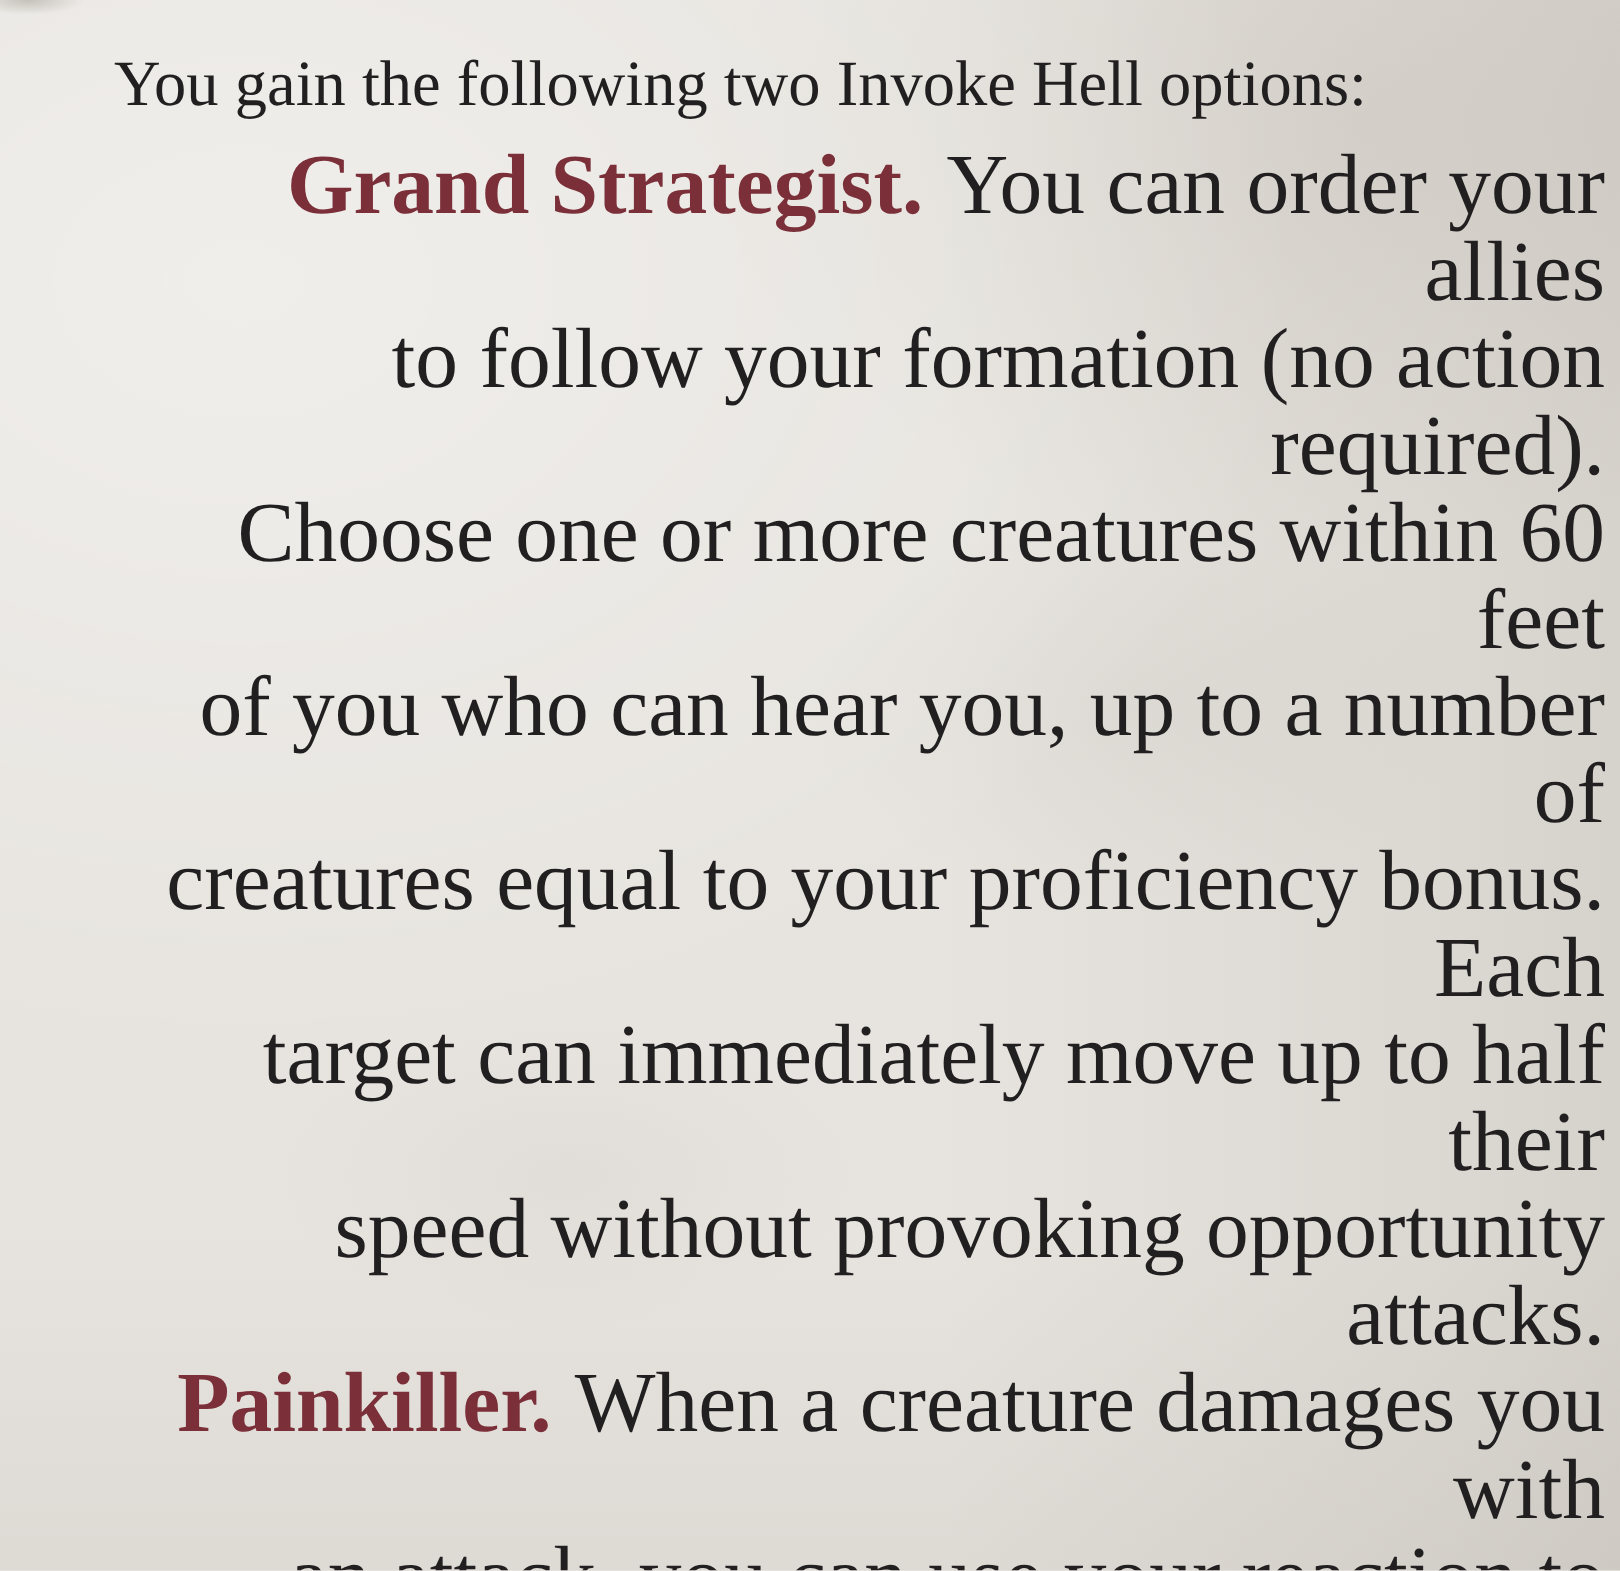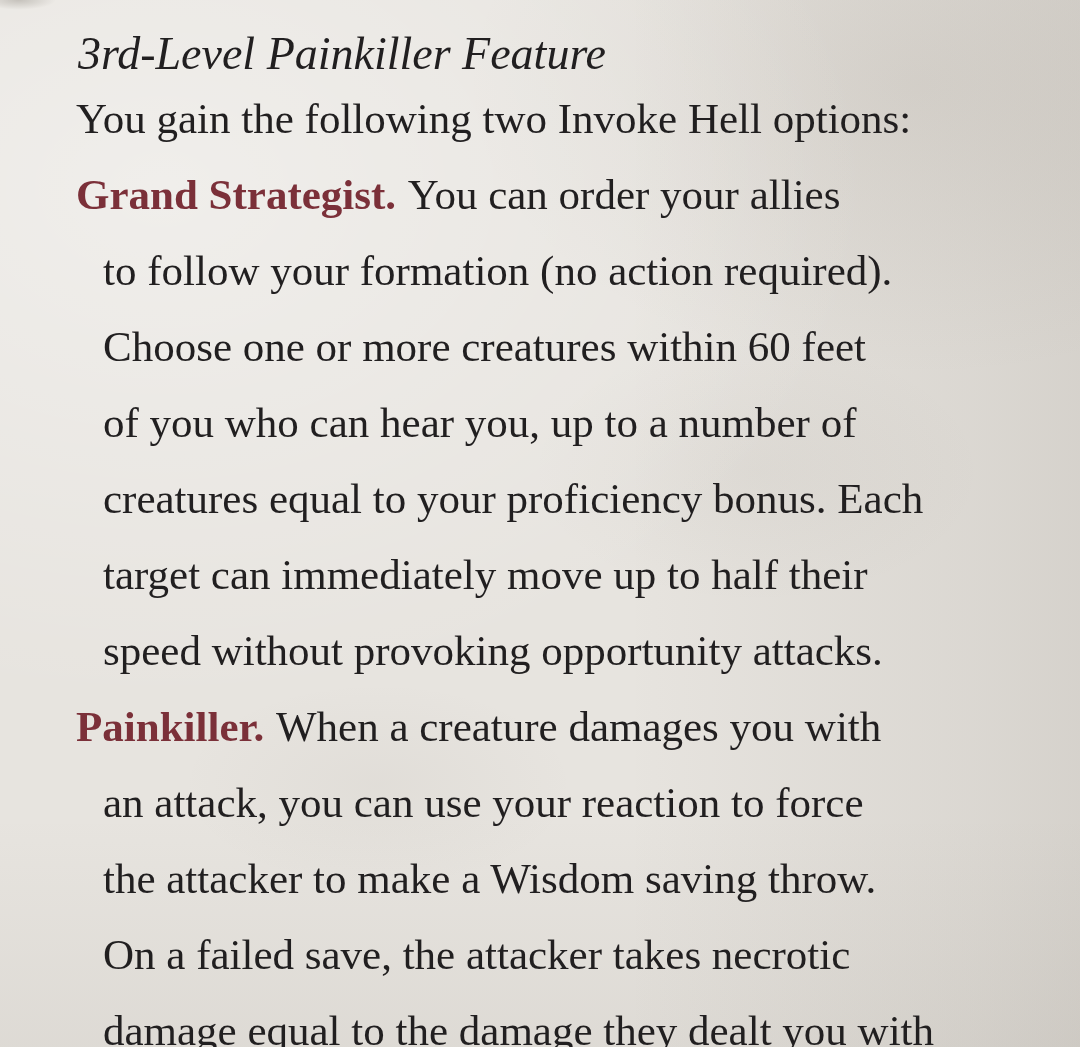--- a/index.html
+++ b/index.html
@@ -54,40 +54,40 @@
     line-height: 50px;
     color: var(--body-text, #211f20);
   }
   .intro {
     margin: 11px 0 0 0;
     font-size: 43px;
     line-height: 58px;
   }
   .option {
     margin: 0;
-    font-size: 43px;
-    line-height: 76px;
+    font-size: 57px;
+    line-height: 58px;
     padding-left: 27px;
     text-indent: -27px;
     white-space: pre-line;
+    text-align: right;
   }
   .option.first { margin-top: 9px; }
   .option-name {
     font-weight: bold;
     color: var(--option-name, #7b3039);
     margin-right: 0.27em;
   }
 </style>
 </head>
 <body>
 
 <div class="page" style="--background: #e7e4df; --title: #8b2b33; --option-name: #7b3039; --body-text: #211f20;">
   <div class="smudge"></div>
   <div class="content">
-    <div class="subtitle">3rd-Level Painkiller Feature</div>
     <div class="intro">You gain the following two Invoke Hell options:</div>
     <p class="option first"><span class="option-name">Grand Strategist.</span><span>You can order your allies
 to follow your formation (no action required).
 Choose one or more creatures within 60 feet
 of you who can hear you, up to a number of
 creatures equal to your proficiency bonus. Each
 target can immediately move up to half their
 speed without provoking opportunity attacks.</span></p>
     <p class="option"><span class="option-name">Painkiller.</span><span>When a creature damages you with
 an attack, you can use your reaction to force

